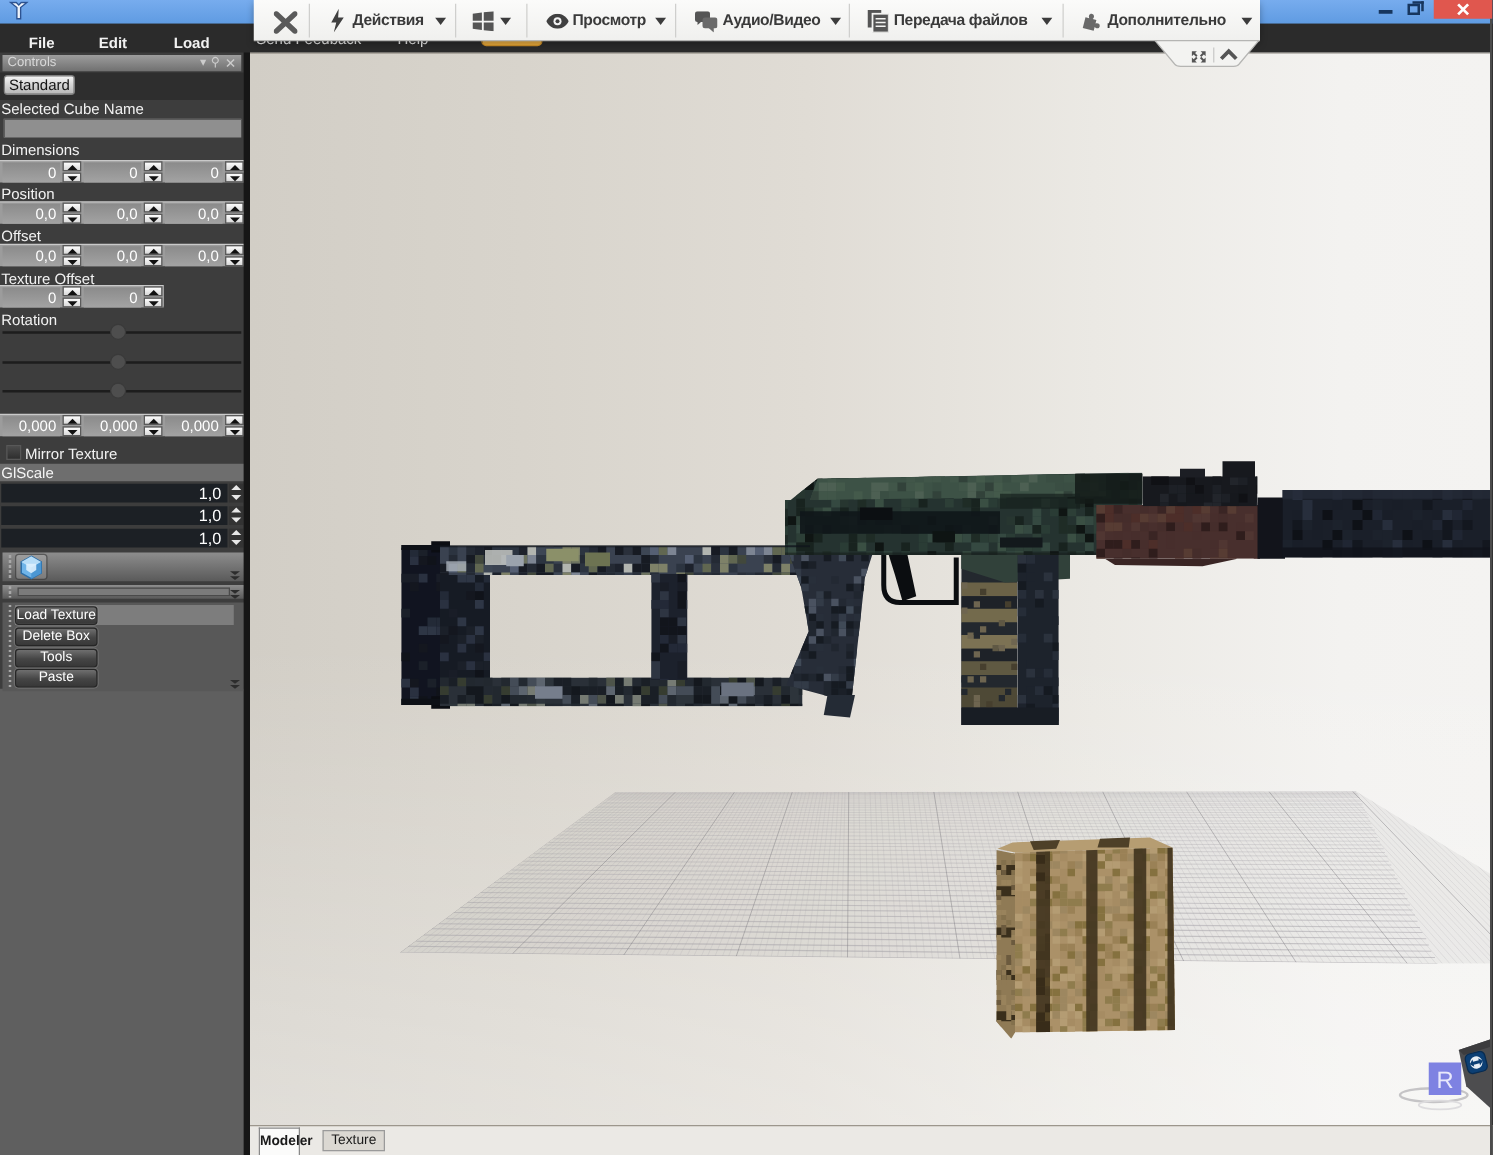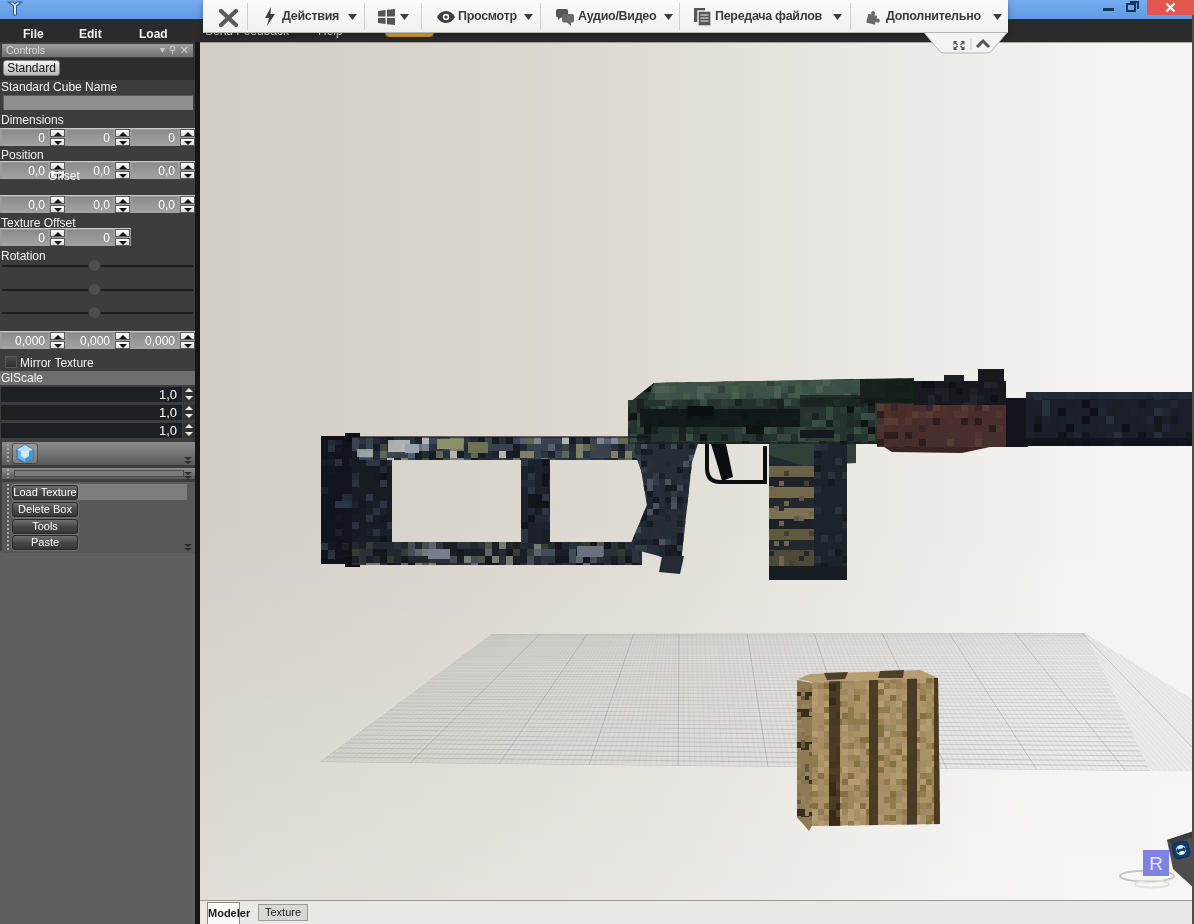--- a/index.html
+++ b/index.html
@@ -95,21 +95,21 @@
       <div id="panellow"></div>
       <div id="panelctl">
         <div class="phdr">
           <span class="phdrt">Controls</span>
           <span class="phi" style="right:28px;">▾</span>
           <span class="phi" style="right:17px;">⚲</span>
           <span class="phi" style="right:4px;font-size:11px;">✕</span>
         </div>
         <div class="darkstrip" style="top:14px;height:22px;"></div>
         <div class="stdbtn">Standard</div>
-        <div class="plabel" style="top:37px;">Standard Cube Name</div>
+        <div class="plabel" style="top:37px;">Selected Cube Name</div>
         <div class="pinput" style="top:51px;"></div>
         <div class="plabel" style="top:70px;">Dimensions</div>
         <div class="nrow" style="top:85px;width:195px;">
           <div class="nf" style="left:2px;top:1px;">0</div>
           <div class="spw" style="left:50px;top:0px;"><span class="sp"><span class="sb">
                 <i class="tu"></i>
               </span><span class="sb">
                 <i class="td"></i>
               </span></span></div>
           <div class="nf" style="left:67px;top:1px;">0</div>
@@ -139,21 +139,21 @@
               </span><span class="sb">
                 <i class="td"></i>
               </span></span></div>
           <div class="nf" style="left:132px;top:1px;">0,0</div>
           <div class="spw" style="left:180px;top:0px;"><span class="sp"><span class="sb">
                 <i class="tu"></i>
               </span><span class="sb">
                 <i class="td"></i>
               </span></span></div>
         </div>
-        <div class="plabel" style="top:126px;margin-left:47px;">Offset</div>
+        <div class="plabel" style="top:139px;">Offset</div>
         <div class="nrow" style="top:152px;width:195px;">
           <div class="nf" style="left:2px;top:1px;">0,0</div>
           <div class="spw" style="left:50px;top:0px;"><span class="sp"><span class="sb">
                 <i class="tu"></i>
               </span><span class="sb">
                 <i class="td"></i>
               </span></span></div>
           <div class="nf" style="left:67px;top:1px;">0,0</div>
           <div class="spw" style="left:115px;top:0px;"><span class="sp"><span class="sb">
                 <i class="tu"></i>

